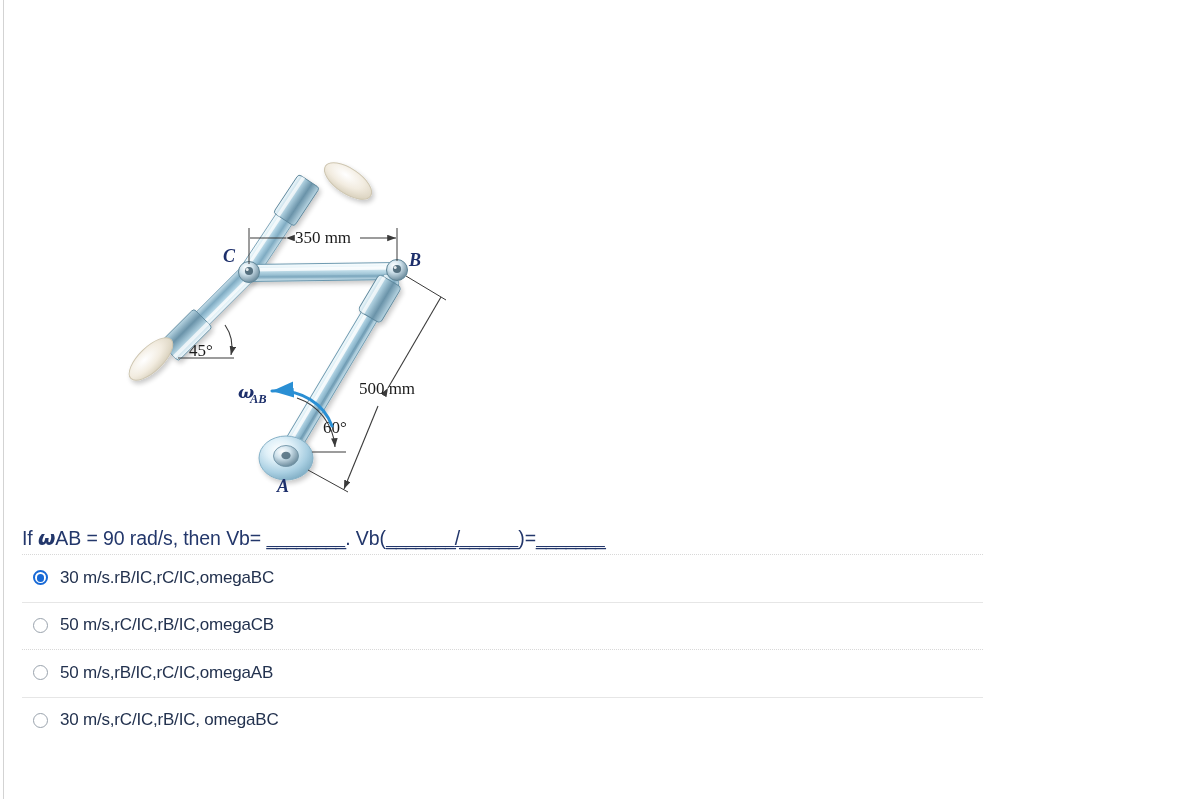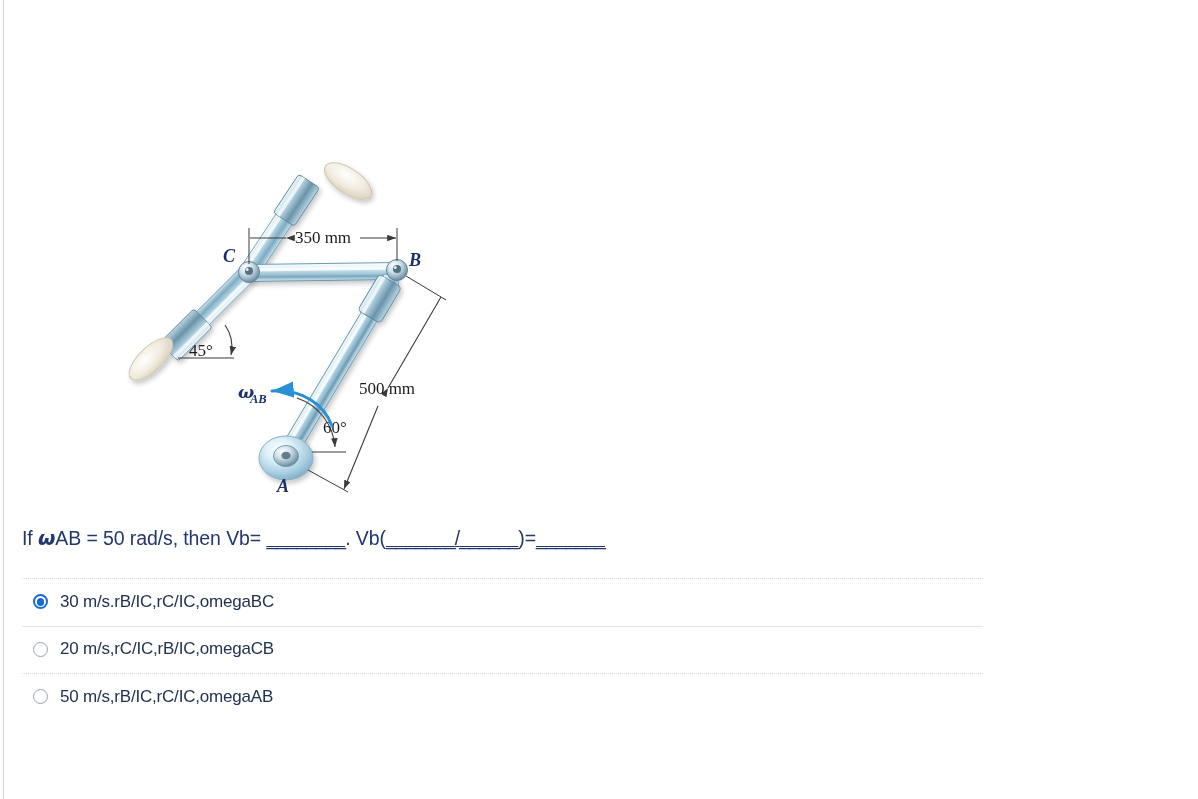--- a/index.html
+++ b/index.html
@@ -54,21 +54,21 @@
   #question-line .blank {
     text-decoration: underline;
     text-decoration-color: #23376b;
     letter-spacing: -1px;
   }
 
   
   #options-list {
     position: absolute;
     left: 0;
-    top: 578px;
+    top: 554px;
     width: 1006px;
   }
   .option-row {
     position: relative;
     height: 47.5px;
     display: flex;
     align-items: center;
     box-sizing: border-box;
   }
   .option-divider {
@@ -280,38 +280,43 @@
   <text x="107" y="122" font-family="'Liberation Serif', serif" font-style="italic" font-weight="bold" font-size="18" fill="#1d2f6b">C</text>
 
   <g>
     <text x="122" y="258" font-family="'DejaVu Serif', serif" font-style="italic" font-weight="bold" font-size="17" fill="#1d2f6b">ω</text>
     <text x="134" y="263" font-family="'Liberation Serif', serif" font-style="italic" font-weight="bold" font-size="12.5" fill="#1d2f6b">AB</text>
   </g>
 </svg>
 </div>
 
 <div id="question-line">
-  <span>If </span><span class="omega">ω</span><span>AB = 50 rad/s, then Vb=</span>
+  <span>If </span><span class="omega">ω</span><span>AB = 90 rad/s, then Vb=</span>
   <span class="blank">________</span><span>.  Vb(</span><span class="blank">_______</span><span class="blank">/</span><span class="blank">______</span><span>)=</span><span class="blank">_______</span>
 </div>
 
 <div id="options-list">
 
   <div class="option-row">
     <div class="option-divider"></div>
     <div class="radio selected"></div>
     <div class="option-label">30 m/s.rB/IC,rC/IC,omegaBC</div>
   </div>
 
   <div class="option-row solid-div">
     <div class="option-divider"></div>
     <div class="radio"></div>
-    <div class="option-label">20 m/s,rC/IC,rB/IC,omegaCB</div>
+    <div class="option-label">50 m/s,rC/IC,rB/IC,omegaCB</div>
   </div>
 
   <div class="option-row">
     <div class="option-divider"></div>
     <div class="radio"></div>
     <div class="option-label">50 m/s,rB/IC,rC/IC,omegaAB</div>
   </div>
 
+  <div class="option-row solid-div">
+    <div class="option-divider"></div>
+    <div class="radio"></div>
+    <div class="option-label">30 m/s,rC/IC,rB/IC, omegaBC</div>
+  </div>
 
 </div>
 
 </body></html>

